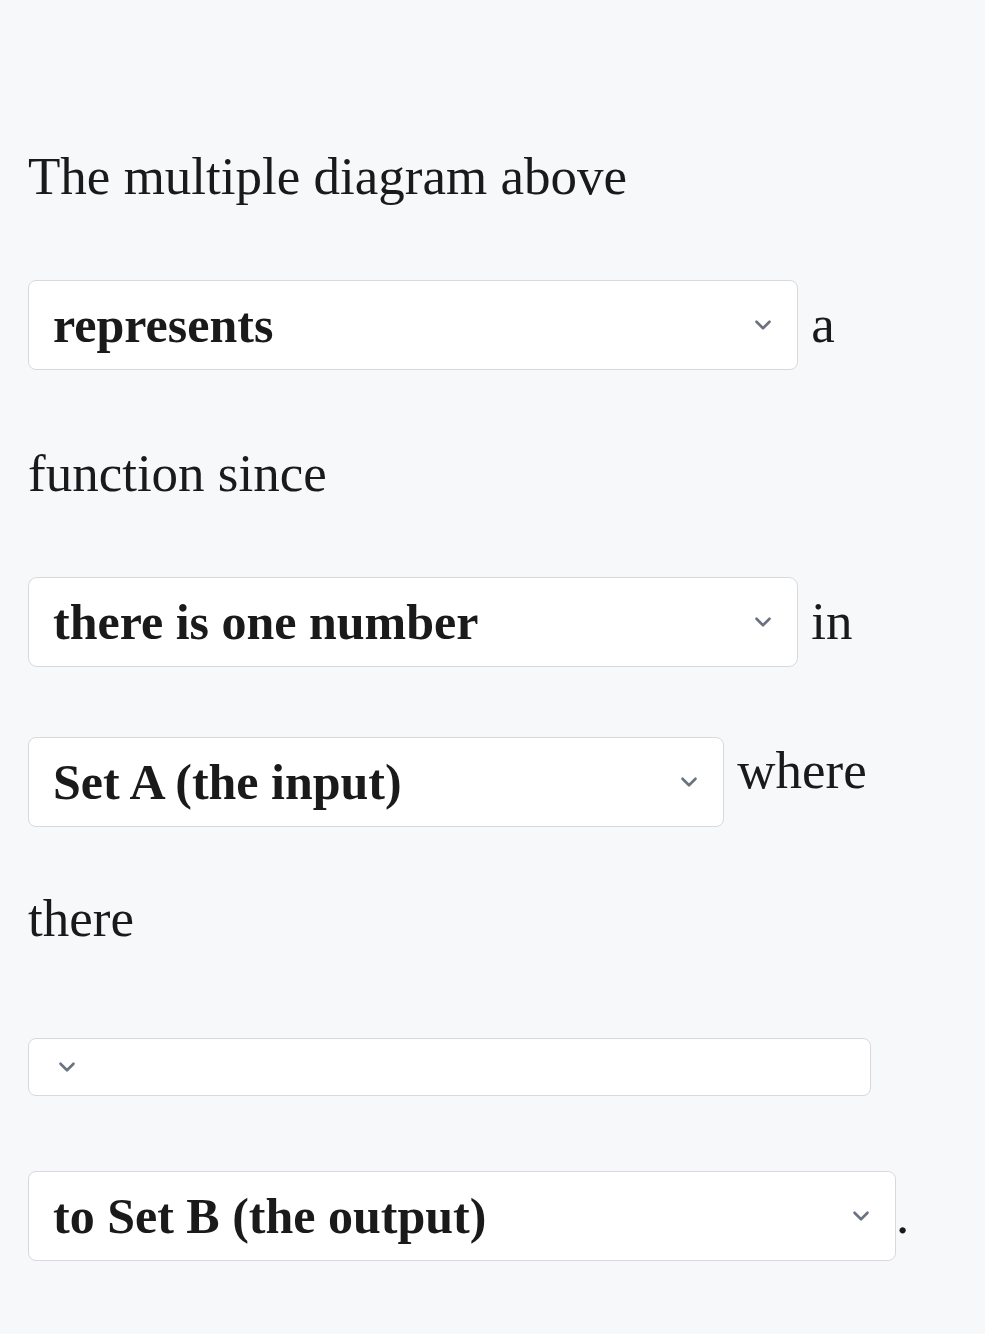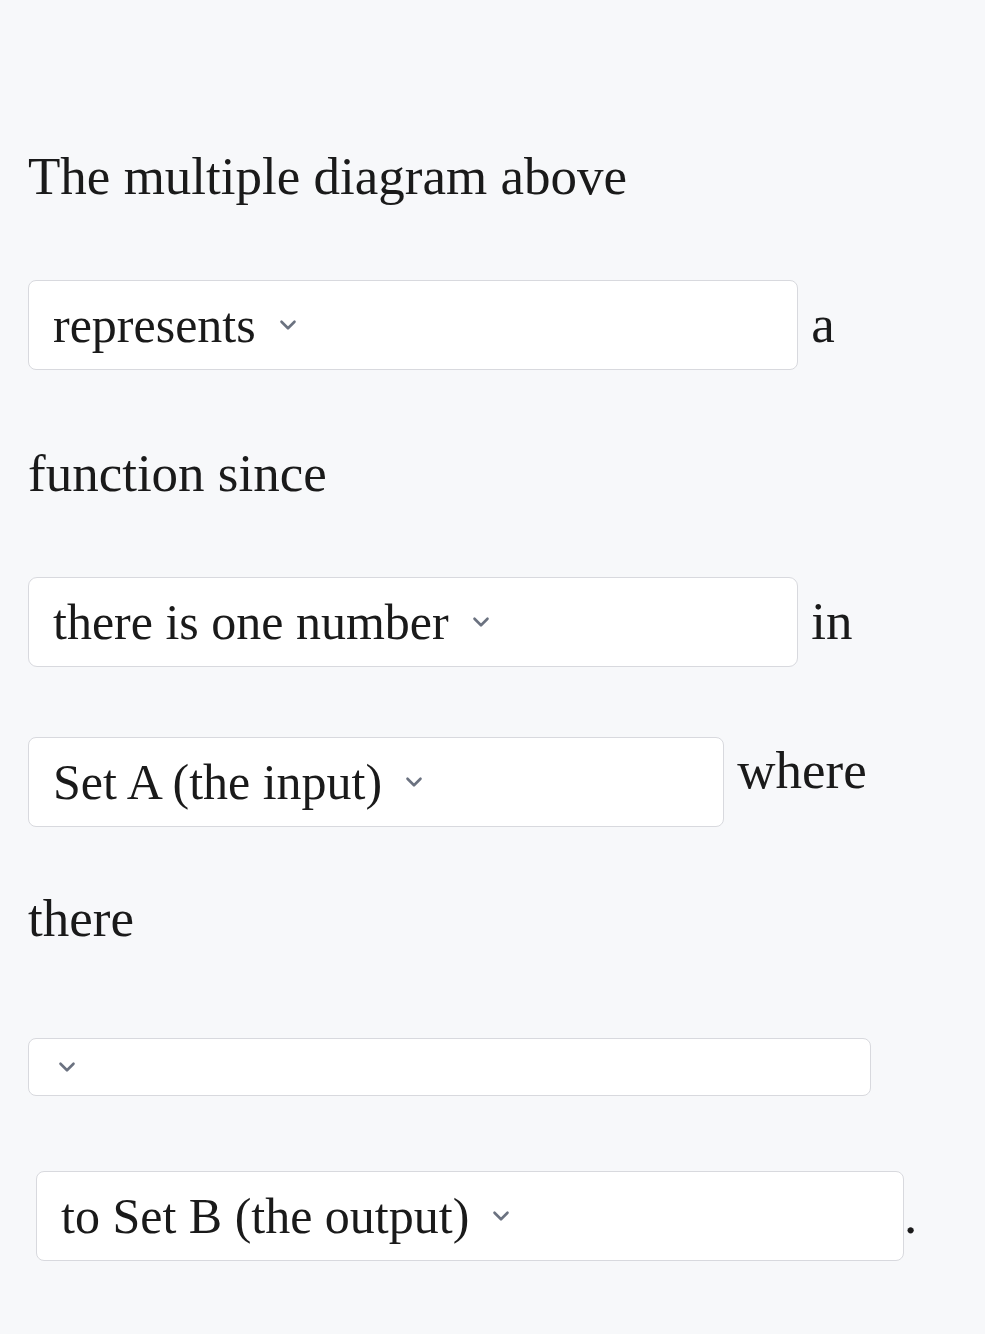--- a/index.html
+++ b/index.html
@@ -19,32 +19,33 @@
       font-size: 53px;
       line-height: 2.7;
       color: #1a1a1a;
     }
     .sentence span.text {
       vertical-align: middle;
     }
     .dropdown {
       display: inline-flex;
       align-items: center;
-      justify-content: flex-start;
+      justify-content: space-between;
       background: #ffffff;
       border: 1px solid #d8d9de;
       border-radius: 8px;
       padding: 14px 20px 14px 24px;
       font-size: 50px;
       font-family: Georgia, 'Times New Roman', serif;
       color: #1a1a1a;
       cursor: pointer;
       vertical-align: middle;
       line-height: 1.2;
       gap: 18px;
+      font-weight: bold;
     }
     .dropdown .label {
       white-space: nowrap;
     }
     .chevron {
       display: inline-flex;
       align-items: center;
       justify-content: center;
       width: 28px;
       height: 28px;
@@ -57,21 +58,21 @@
       stroke-width: 2.4;
       fill: none;
       stroke-linecap: round;
       stroke-linejoin: round;
     }
     
     .dd1 { min-width: 770px; }
     .dd2 { min-width: 770px; border-radius: 9px; }
     .dd3 { min-width: 696px; margin-top: 24px; }
     .dd4 { min-width: 843px; }
-    .dd5 { min-width: 868px; margin-left: 8px; }
+    .dd5 { min-width: 868px; }
   </style>
 </head>
 <body>
 
 <div class="sentence">
   <span class="text">The multiple diagram above </span>
   <span class="dropdown dd1">
     <span class="label">represents</span>
     <span class="chevron">
       <svg viewBox="0 0 24 24">

